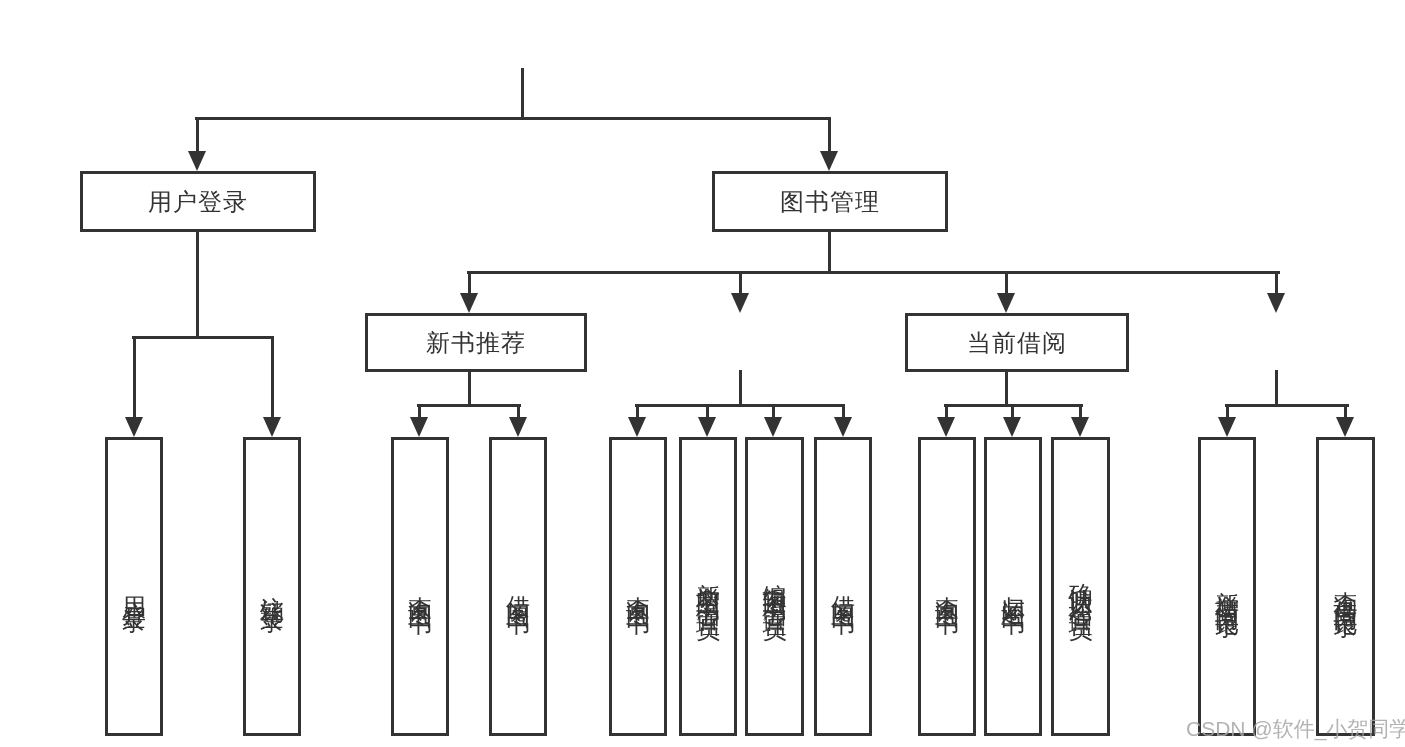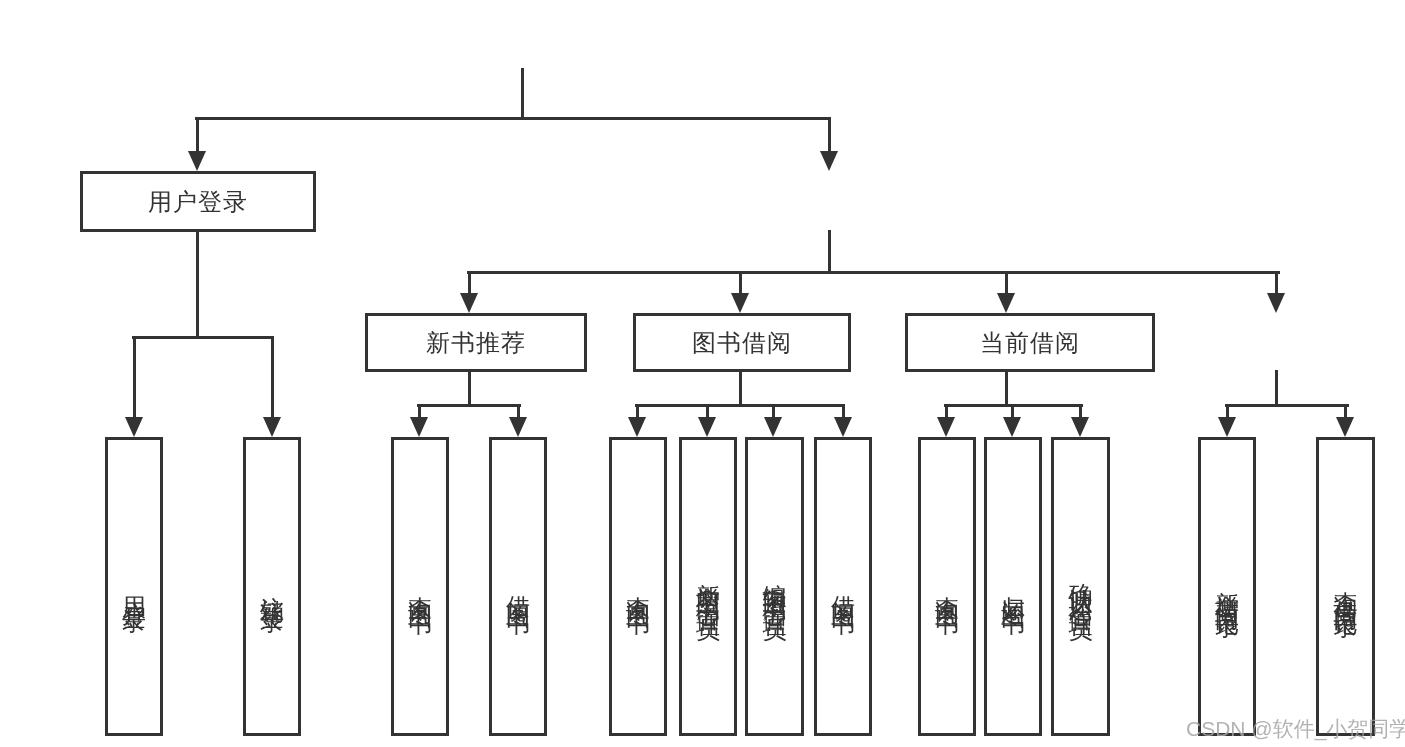--- a/index.html
+++ b/index.html
@@ -101,28 +101,28 @@
   <div class="hline" style="left:1225px;top:404px;width:124px"></div>
   <div class="vline" style="left:1226px;top:404px;height:15px"></div>
   <div class="vline" style="left:1344px;top:404px;height:15px"></div>
   <div class="arrow" style="left:1218px;top:417px"></div>
   <div class="arrow" style="left:1336px;top:417px"></div>
 
 
   <div class="node" style="left:80px;top:171px;width:236px;height:61px">
     <span>用户登录</span>
   </div>
+  <div class="node" style="left:712px;top:171px;width:236px;height:61px">
+    <span>图书管理</span>
+  </div>
 
   <div class="node" style="left:365px;top:313px;width:222px;height:59px">
     <span>新书推荐</span>
   </div>
-  <div class="node" style="left:633px;top:313px;width:218px;height:59px">
-    <span>图书借阅</span>
-  </div>
-  <div class="node" style="left:905px;top:313px;width:250px;height:59px">
+  <div class="node" style="left:905px;top:313px;width:224px;height:59px">
     <span>当前借阅</span>
   </div>
 
   <div class="node leaf" style="left:105px;top:437px;width:58px;height:299px">
     <span class="vtext">用户登录</span>
   </div>
   <div class="node leaf" style="left:243px;top:437px;width:58px;height:299px">
     <span class="vtext">注销登录</span>
   </div>
 

